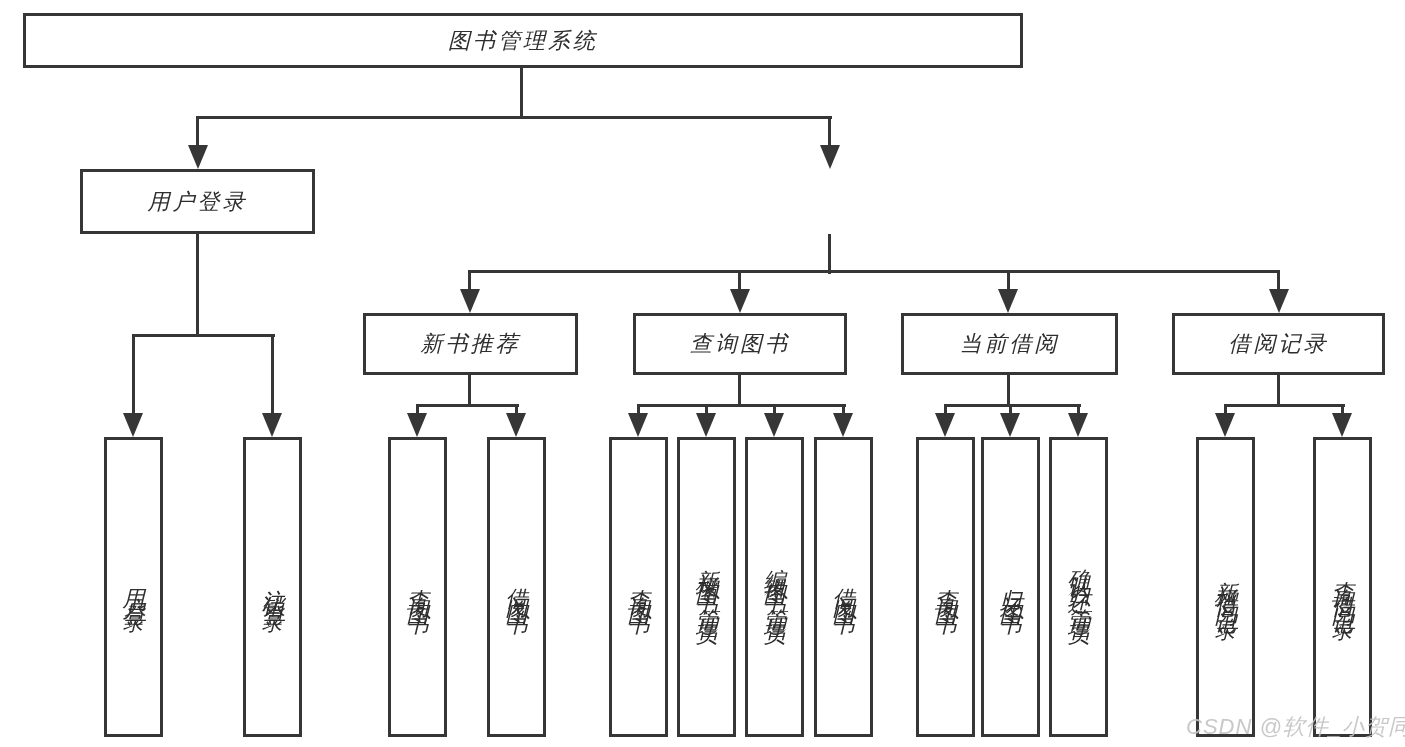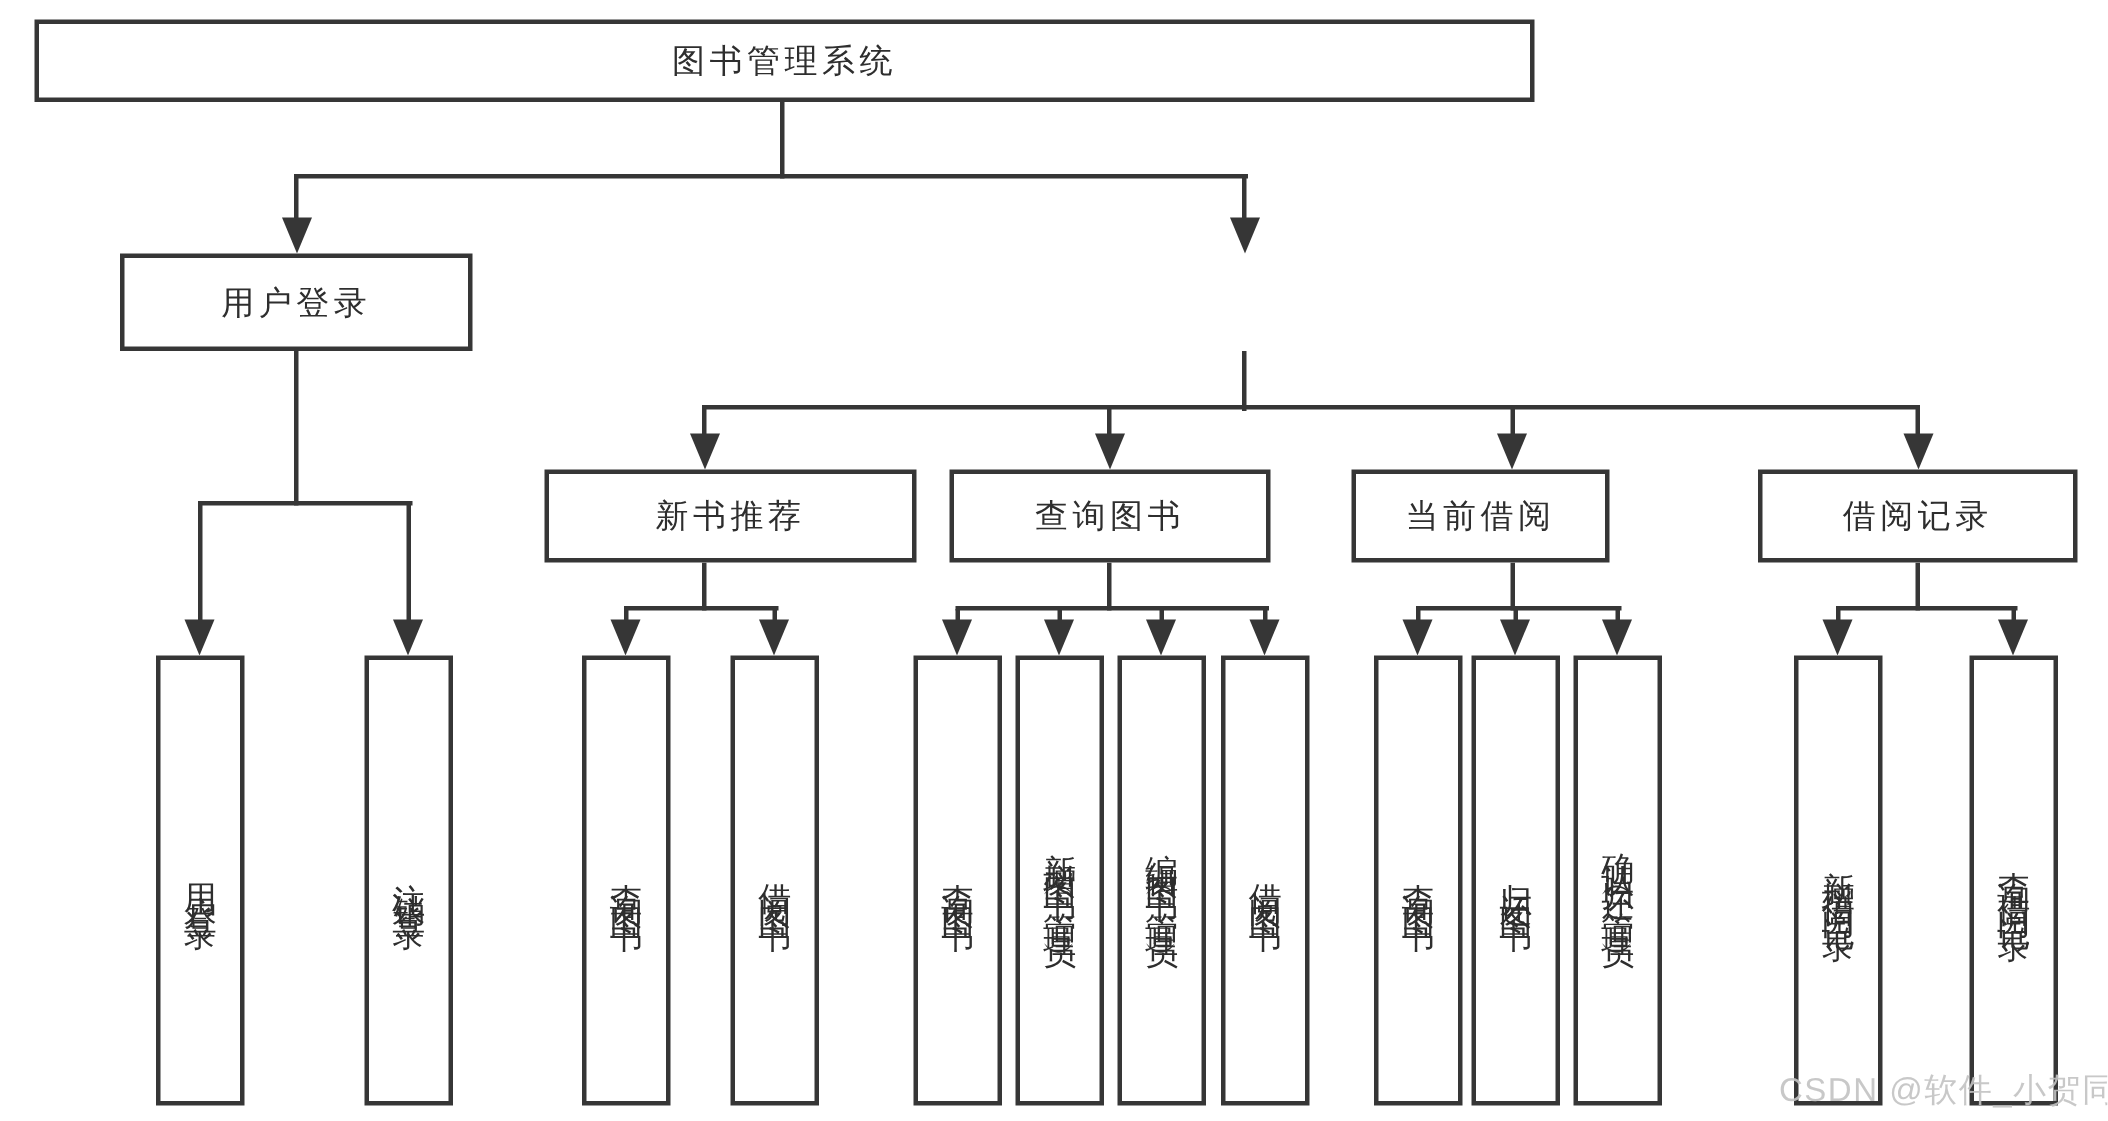--- a/index.html
+++ b/index.html
@@ -1,18 +1,18 @@
 <!DOCTYPE html>
 <html><head>
 <meta charset="utf-8">
 <style>
   html,body { margin:0; padding:0; background:#ffffff; }
   .stage {
     position:relative; width:1405px; height:747px; background:#ffffff;
-    font-family:"Liberation Sans","DejaVu Sans",sans-serif; color:#2e2e2e; overflow:hidden;
+    font-family:"Liberation Sans","DejaVu Sans",sans-serif; color:#2e2e2e; overflow:hidden;font-style:italic;
   }
   .box {
     position:absolute; box-sizing:border-box; background:#ffffff;
     border:3px solid #363636; display:flex; align-items:center; justify-content:center;
     z-index:2;
   }
   .hlabel { font-size:22px; letter-spacing:3px; white-space:nowrap; color:#2e2e2e; }
   .vlabel {
     writing-mode:vertical-rl; text-orientation:upright;
     font-size:22px; letter-spacing:8px; line-height:1; color:#2e2e2e;
@@ -93,27 +93,27 @@
   <div class="arrow" style="left:1332px;top:413px"></div>
 
   <div class="box" style="left:23px;top:13px;width:1000px;height:55px">
     <span class="hlabel">图书管理系统</span>
   </div>
 
   <div class="box" style="left:80px;top:169px;width:235px;height:65px">
     <span class="hlabel">用户登录</span>
   </div>
 
-  <div class="box" style="left:363px;top:313px;width:248px;height:62px">
+  <div class="box" style="left:363px;top:313px;width:215px;height:62px">
     <span class="hlabel">新书推荐</span>
   </div>
   <div class="box" style="left:633px;top:313px;width:214px;height:62px">
     <span class="hlabel">查询图书</span>
   </div>
-  <div class="box" style="left:901px;top:313px;width:172px;height:62px">
+  <div class="box" style="left:901px;top:313px;width:217px;height:62px">
     <span class="hlabel">当前借阅</span>
   </div>
   <div class="box" style="left:1172px;top:313px;width:213px;height:62px">
     <span class="hlabel">借阅记录</span>
   </div>
 
   <div class="box" style="left:104px;top:437px;width:59px;height:300px">
     <span class="vlabel">用户登录</span>
   </div>
   <div class="box" style="left:243px;top:437px;width:59px;height:300px">

